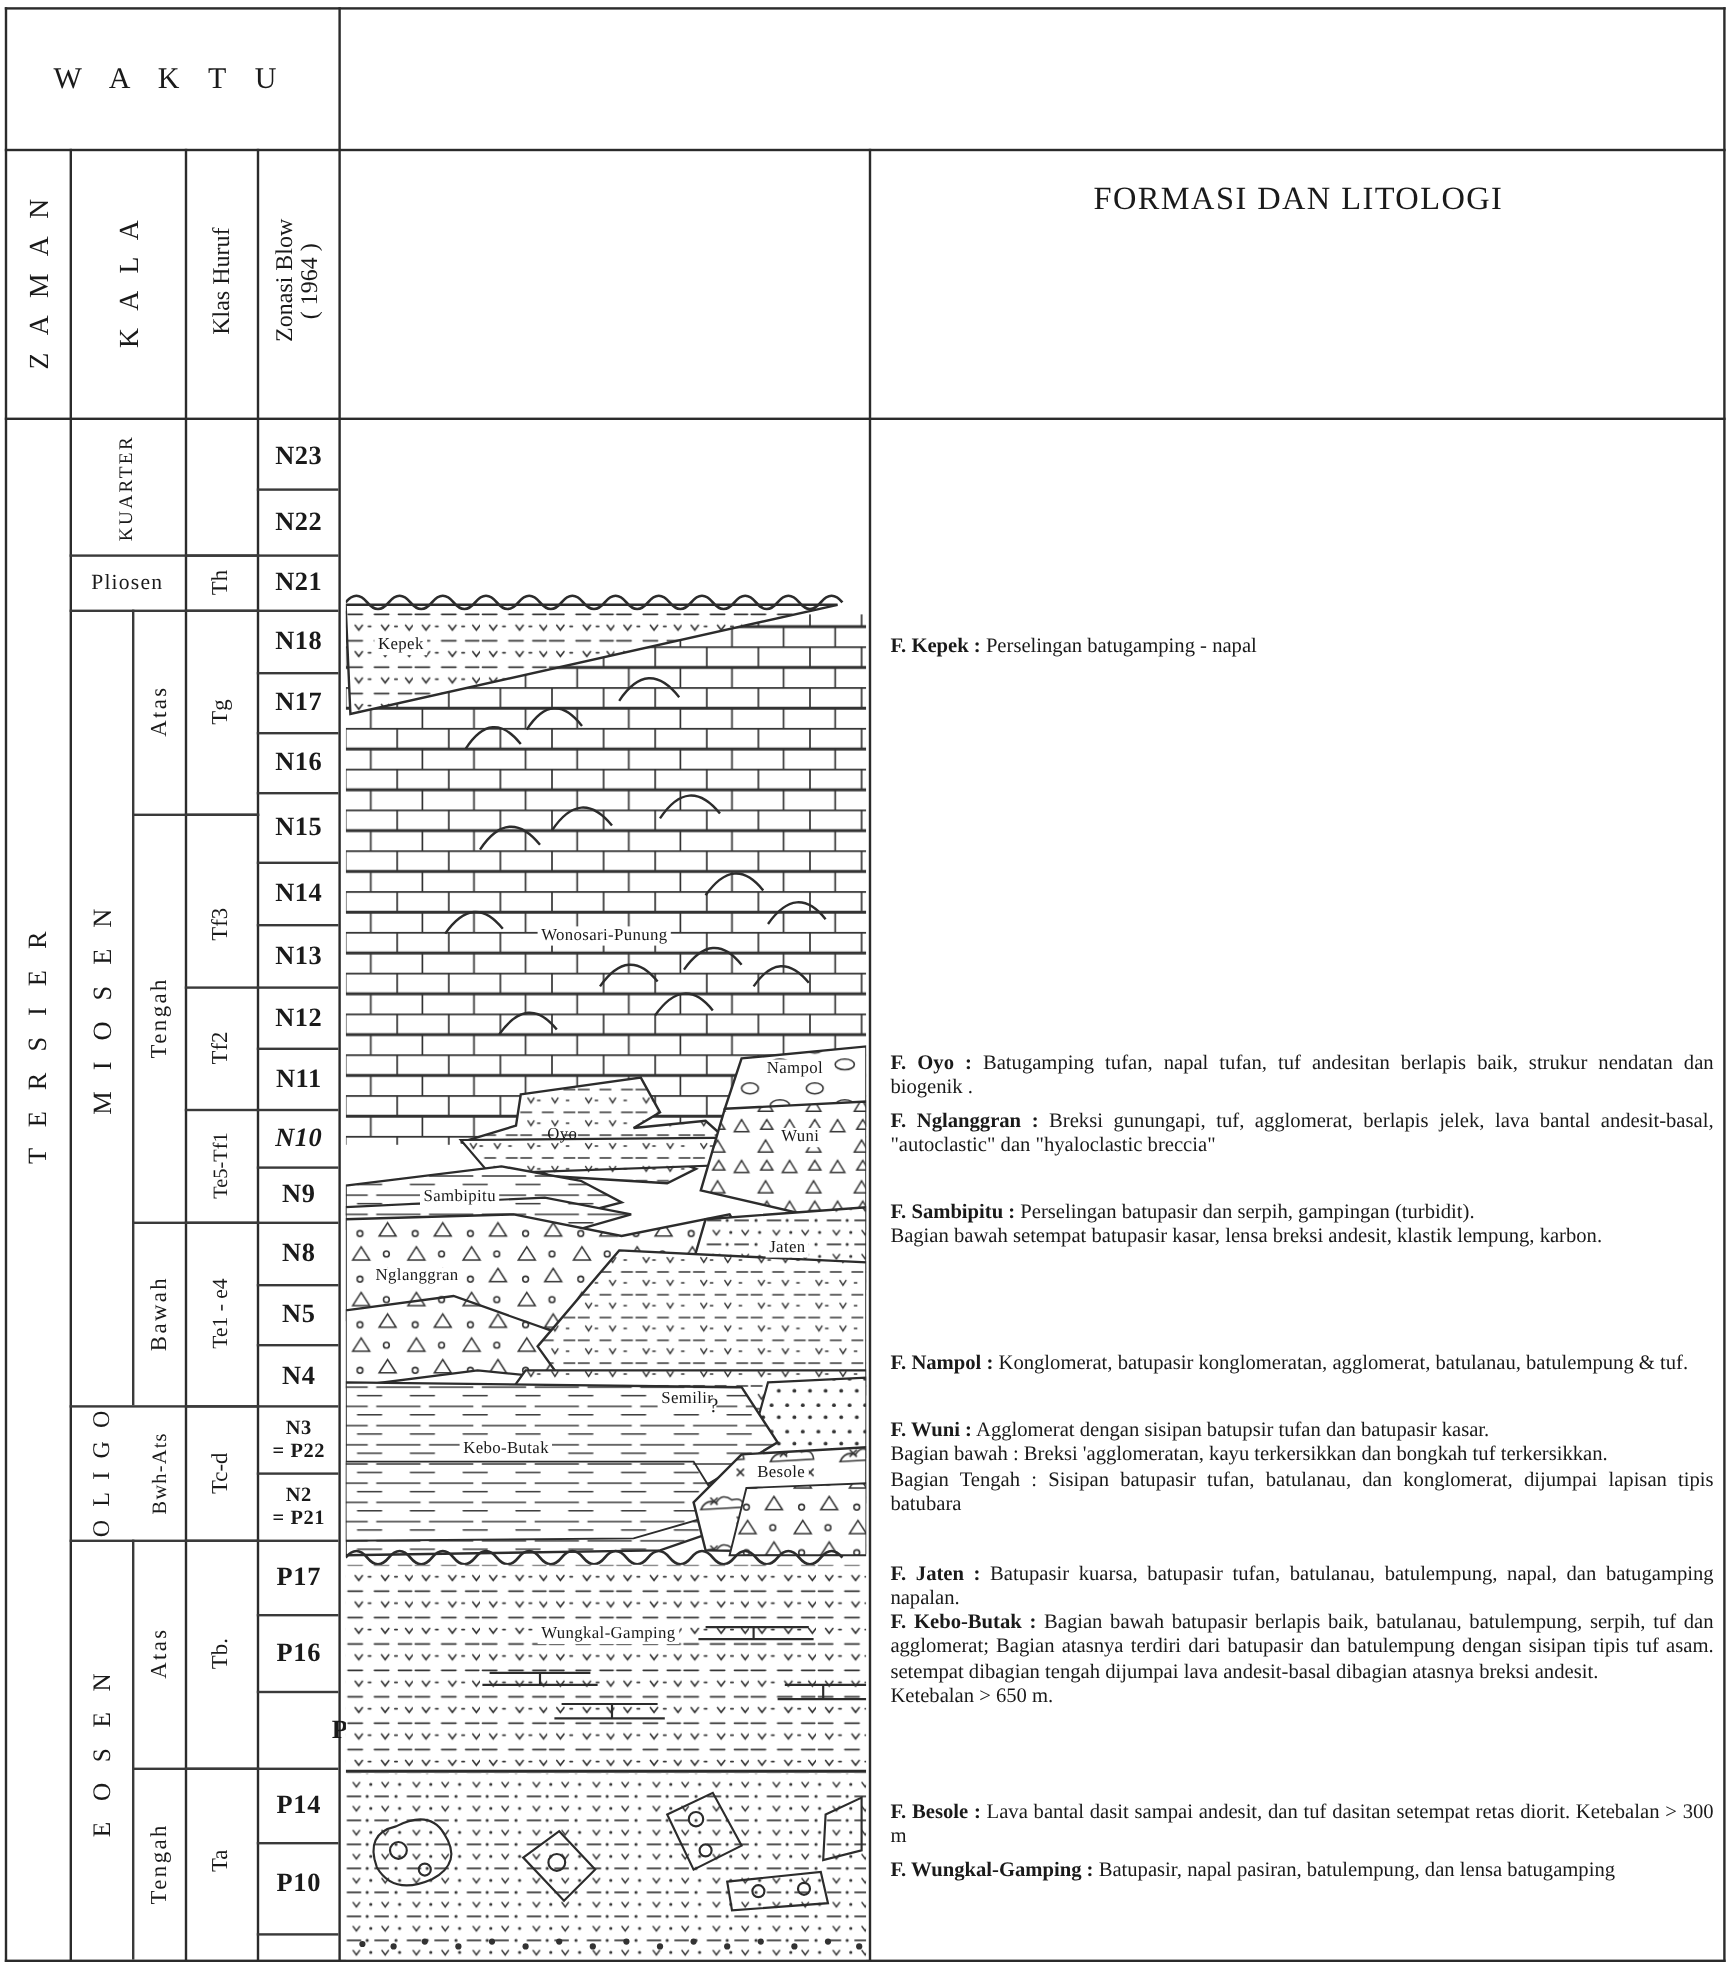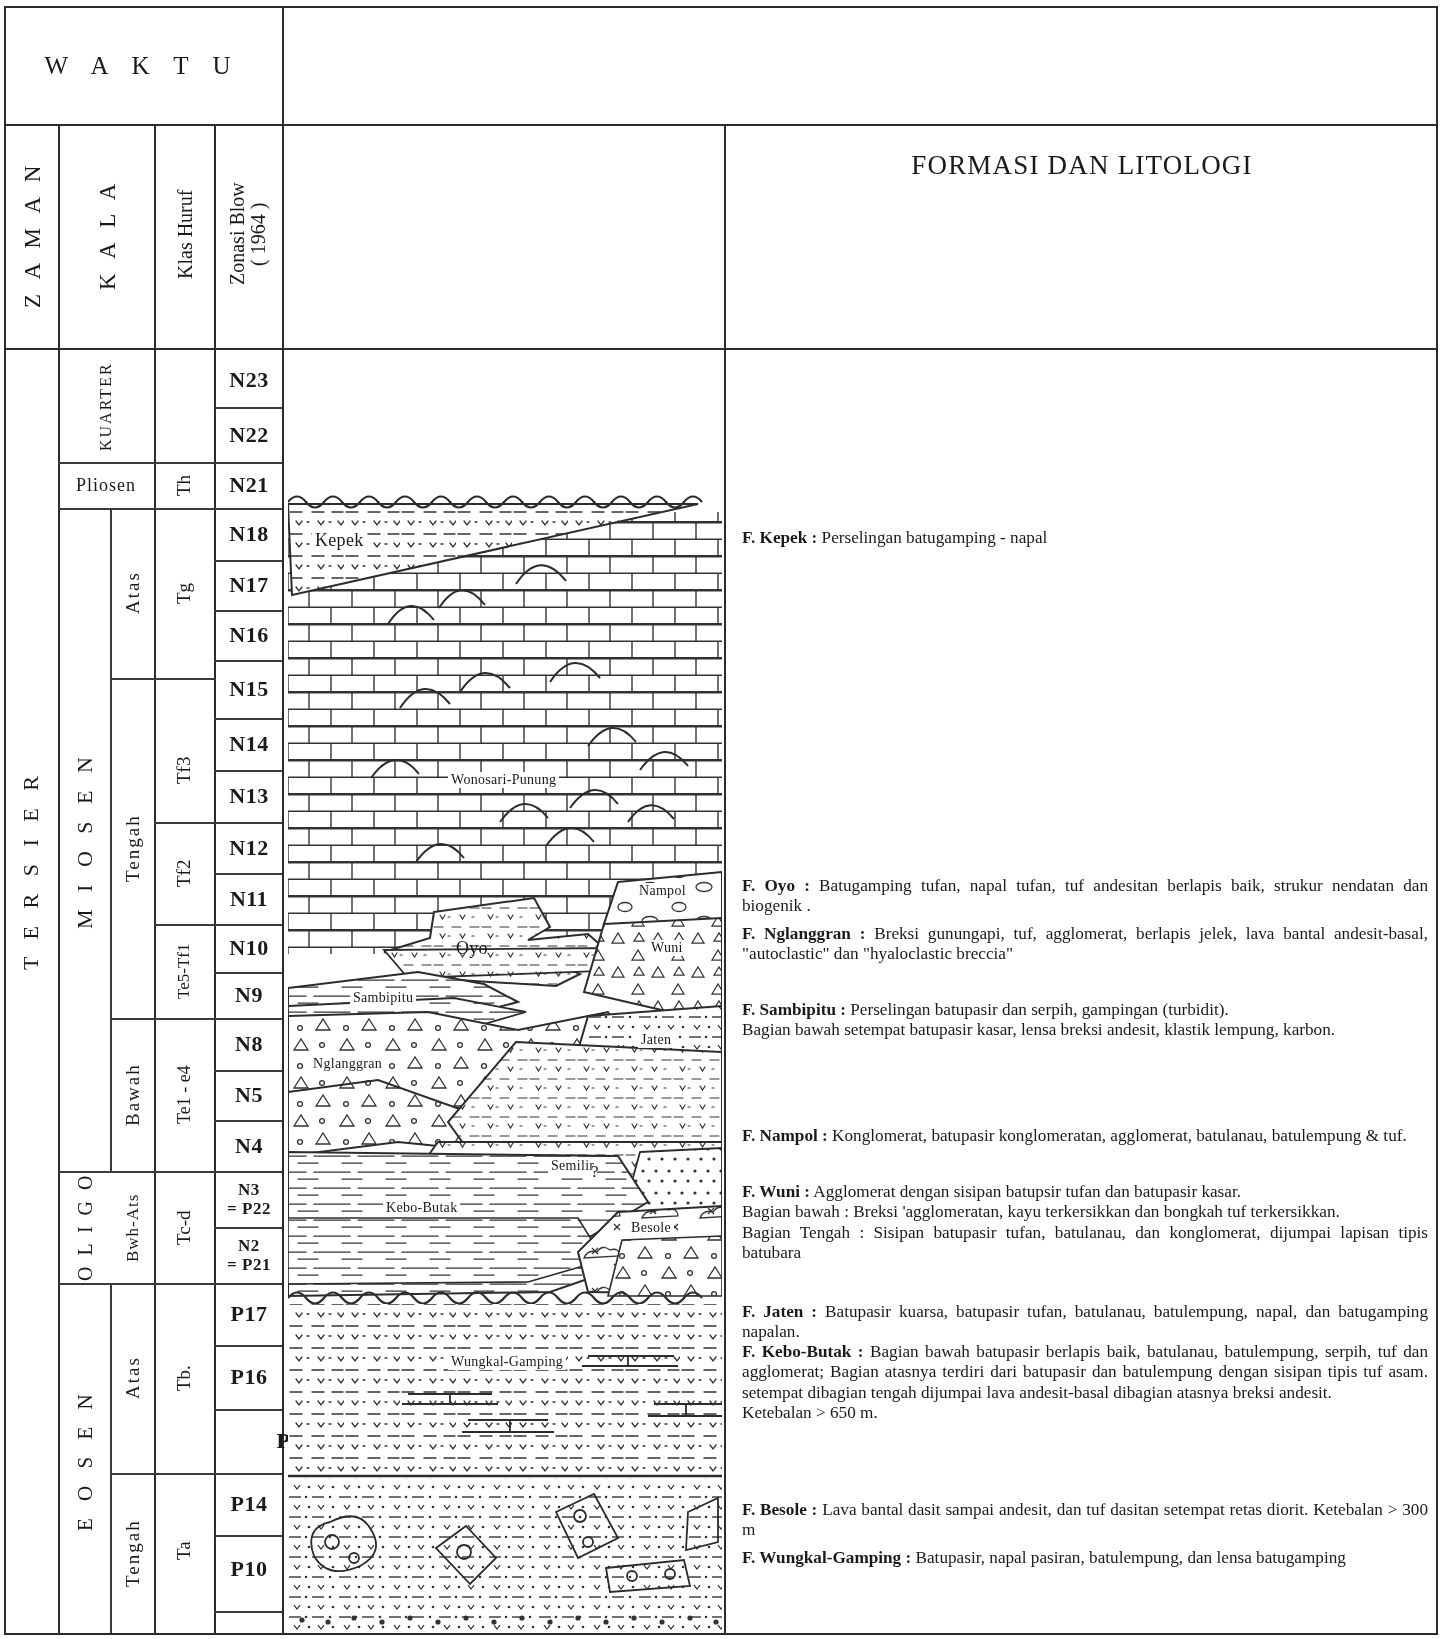--- a/index.html
+++ b/index.html
@@ -84,21 +84,21 @@
     overflow:hidden;
   }
   .lbl{
     position:absolute;
     font-size:14px;
     background:#fff;
     padding:0 3px;
     white-space:nowrap;
     letter-spacing:0.3px;
   }
-  .lbl.big{font-size:18px;}
+  .lbl.big{font-size:14px;}
 </style>
 </head>
 <body>
 
 <div class="sheet">
 
   <div>
     <div class="hline" style="left:4px;top:6px;width:1434px;"></div>
     <div class="hline" style="left:4px;top:124px;width:1434px;"></div>
     <div class="hline" style="left:4px;top:348px;width:1434px;"></div>
@@ -201,21 +201,21 @@
     <div class="cell zon" style="left:216px;top:660px;width:66px;height:58px;">N15</div>
     <div class="hline thin" style="left:214px;top:718px;width:68px;"></div>
     <div class="cell zon" style="left:216px;top:718px;width:66px;height:52px;">N14</div>
     <div class="hline thin" style="left:214px;top:770px;width:68px;"></div>
     <div class="cell zon" style="left:216px;top:770px;width:66px;height:52px;">N13</div>
     <div class="hline thin" style="left:214px;top:822px;width:68px;"></div>
     <div class="cell zon" style="left:216px;top:822px;width:66px;height:51px;">N12</div>
     <div class="hline thin" style="left:214px;top:873px;width:68px;"></div>
     <div class="cell zon" style="left:216px;top:873px;width:66px;height:51px;">N11</div>
     <div class="hline thin" style="left:214px;top:924px;width:68px;"></div>
-    <div class="cell zon" style="left:216px;top:924px;width:66px;height:48px;">N10</div>
+    <div class="cell zon" style="left:216px;top:924px;width:66px;height:48px;font-style:italic;">N10</div>
     <div class="hline thin" style="left:214px;top:972px;width:68px;"></div>
     <div class="cell zon" style="left:216px;top:972px;width:66px;height:46px;">N9</div>
     <div class="hline thin" style="left:214px;top:1018px;width:68px;"></div>
     <div class="cell zon" style="left:216px;top:1018px;width:66px;height:52px;">N8</div>
     <div class="hline thin" style="left:214px;top:1070px;width:68px;"></div>
     <div class="cell zon" style="left:216px;top:1070px;width:66px;height:50px;">N5</div>
     <div class="hline thin" style="left:214px;top:1120px;width:68px;"></div>
     <div class="cell zon" style="left:216px;top:1120px;width:66px;height:51px;">N4</div>
     <div class="hline thin" style="left:214px;top:1171px;width:68px;"></div>
     <div class="cell zon two" style="left:216px;top:1171px;width:66px;height:56px;white-space:pre-line;">N3

